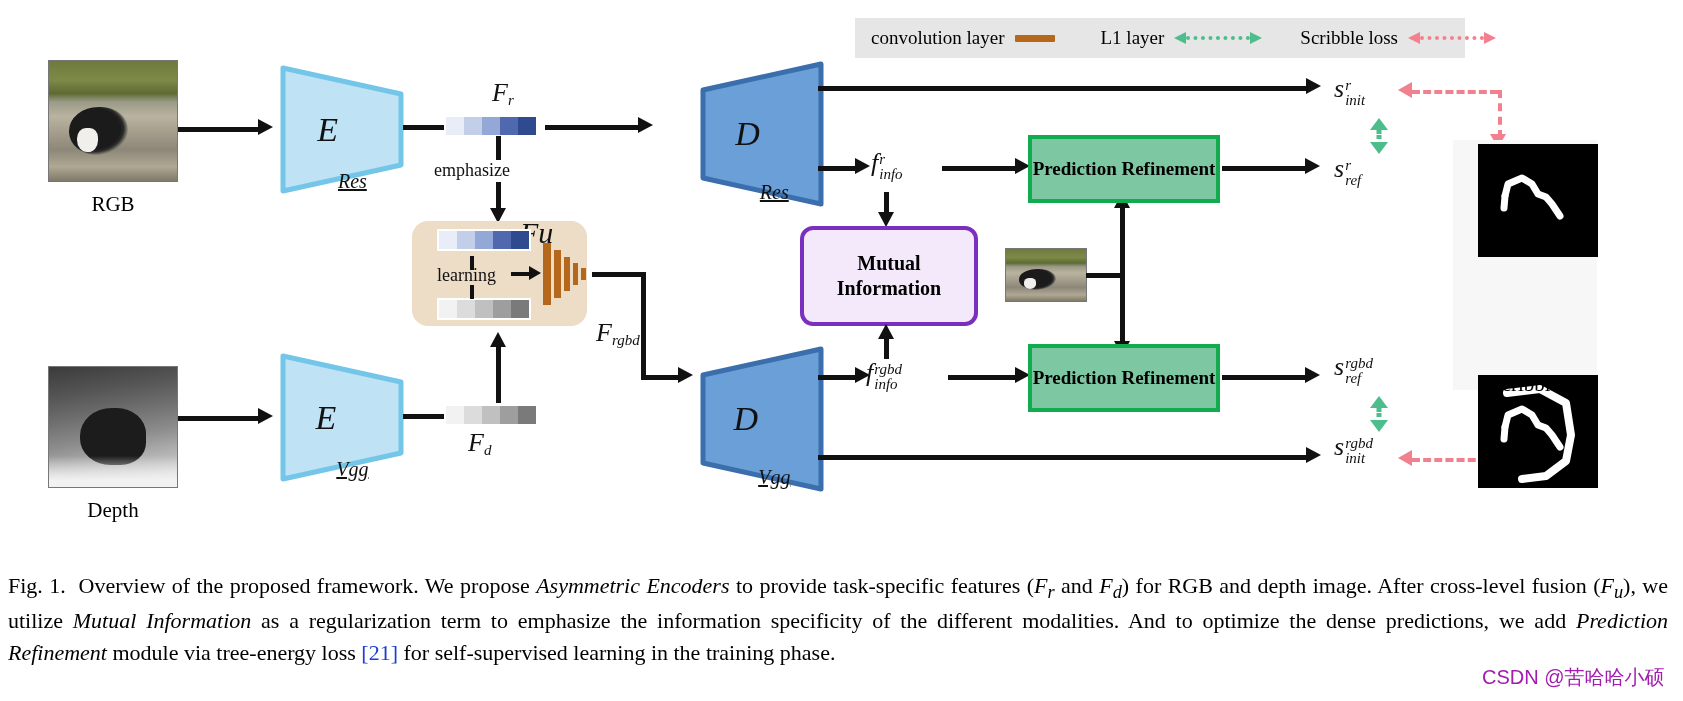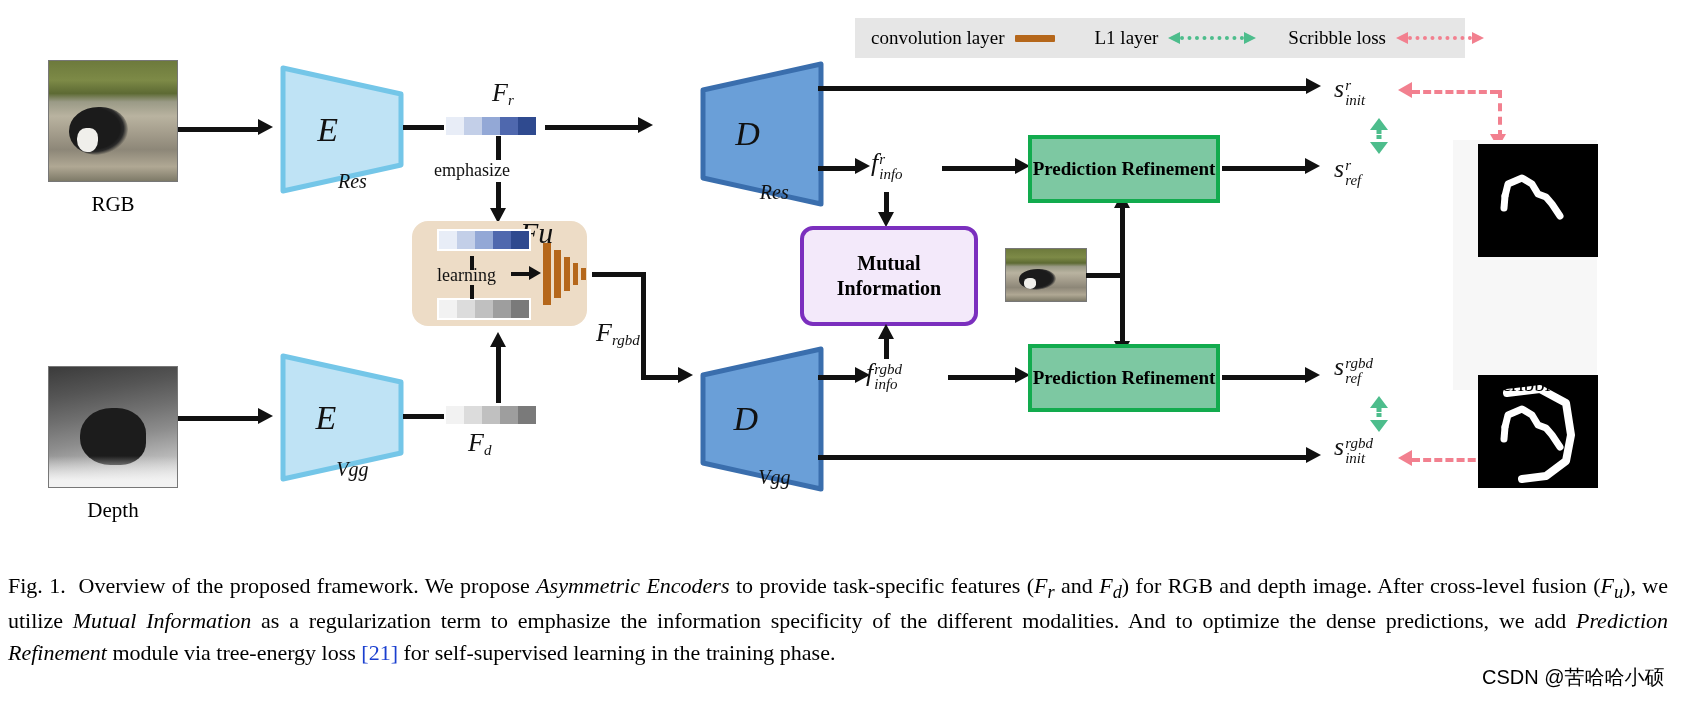--- a/index.html
+++ b/index.html
@@ -14,21 +14,21 @@
   }
   .stage { position: absolute; inset: 0; }
   .abs { position: absolute; }
 
   
   #legend {
     left: 855px; top: 18px; width: 610px; height: 40px;
     background: #e6e6e6;
     display: flex; align-items: center;
     padding: 0 16px; box-sizing: border-box;
-    gap: 14px;
+    gap: 20px;
   }
   .legend-item { display: flex; align-items: center; gap: 10px; }
   .legend-label { font-size: 19px; color: #000; white-space: nowrap; }
   .conv-swatch { width: 40px; height: 7px; background: #b5671b; border-radius: 1px; }
   .dotted-arrow { position: relative; width: 88px; height: 14px; }
   .dotted-arrow .line {
     position: absolute; left: 12px; right: 12px; top: 50%;
     transform: translateY(-50%);
     border-top: 4px dotted currentColor;
   }
@@ -90,21 +90,21 @@
   
   .trap { position: absolute; }
   .trap svg { display: block; overflow: visible; }
   .trap-label {
     position: absolute; inset: 0;
     display: flex; align-items: center; justify-content: center;
     font-style: italic; color: #111;
     pointer-events: none;
   }
   .trap-label .big { font-size: 34px; }
-  .trap-label .sub { font-size: 20px; align-self: flex-end; padding-bottom: 4px; font-style: italic;}
+  .trap-label .sub { font-size: 20px; align-self: flex-end; padding-bottom: 4px; font-style: italic; text-decoration: underline;}
 
   
   .strip { display: flex; background: #ffffff; padding: 2px; box-sizing: content-box; }
   .strip .cell { width: 18px; height: 18px; }
 
   
   #fu-box {
     left: 412px; top: 221px; width: 175px; height: 105px;
     background: #eddcc6; border-radius: 16px;
   }
@@ -212,21 +212,21 @@
   
   #figure-caption {
     left: 8px; top: 570px; width: 1660px;
     font-size: 22px; line-height: 1.42; color: #000;
     text-align: justify;
   }
   #figure-caption .it { font-style: italic; }
   #figure-caption .ref { color: #1a3fd0; }
   #watermark {
     left: 1482px; top: 664px;
-    font-size: 20px; color: #000000;
+    font-size: 20px; color: #a21caf;
     font-family: "Liberation Sans", sans-serif;
   }
 </style>
 </head>
 <body>
 
 <div class="stage">
 
   <div class="abs" id="legend">
     <div class="legend-item">

